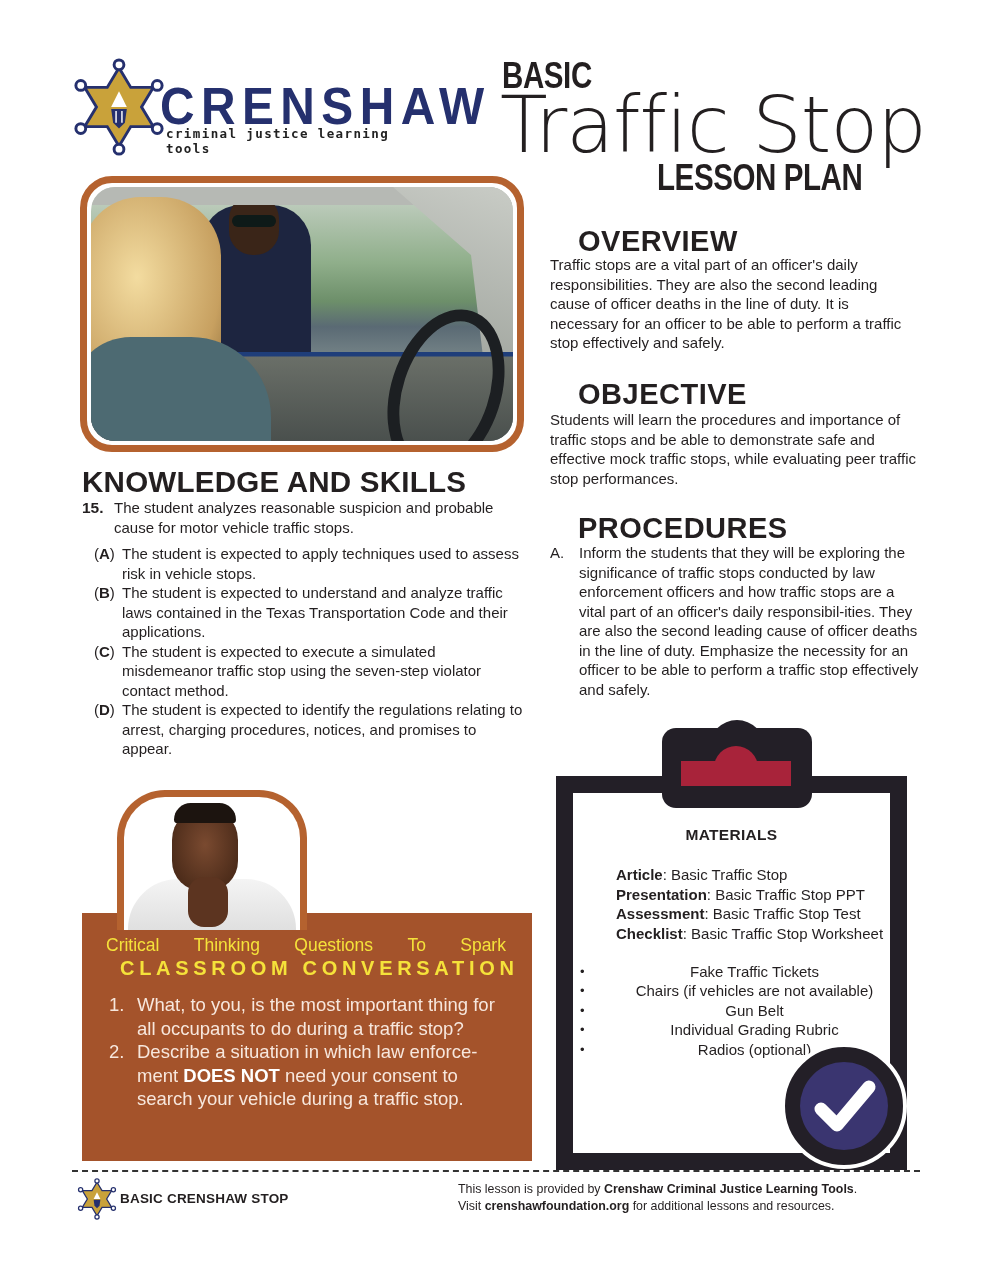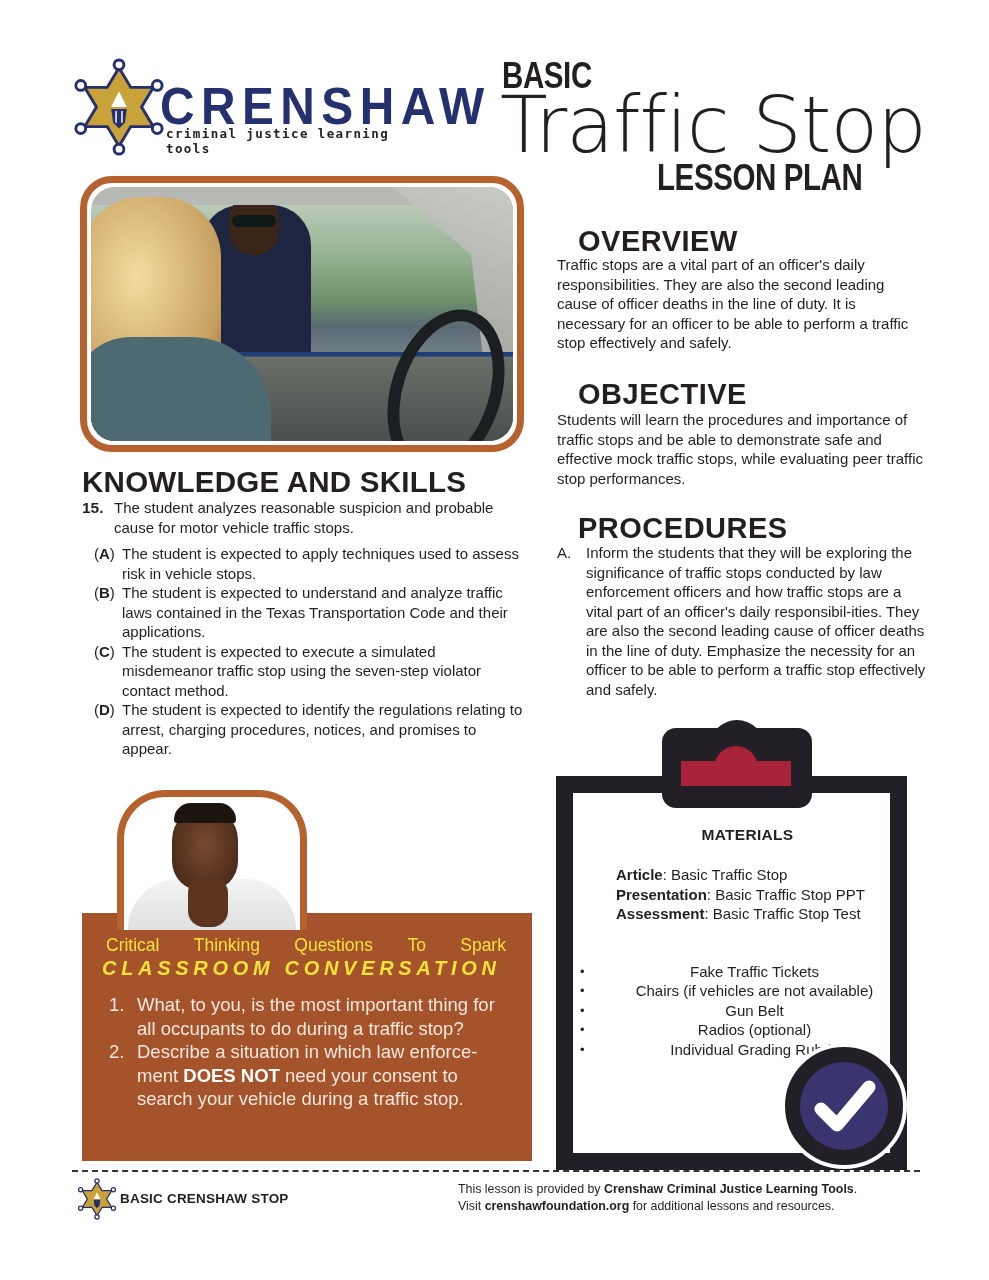--- a/index.html
+++ b/index.html
@@ -47,55 +47,55 @@
   #ks-lead .num { font-weight: bold; font-size: 15.5px; }
   #ks-lead .txt { display: block; padding-left: 32px; text-indent: -0px; margin-top: -19.5px; }
   #ks-list { left: 94px; top: 544px; width: 430px; list-style: none; }
   #ks-list li { position: relative; padding-left: 28px; font-size: 15px; line-height: 19.5px; color: #231f20; margin-bottom: 0; }
   #ks-list li .lbl { position: absolute; left: 0; top: 0; }
   #ks-list li .lbl b { font-weight: bold; }
 
   
   .sec-title { font-family: "Liberation Sans", sans-serif; font-weight: bold; font-size: 29px; color: #231f20; line-height: 1;
     letter-spacing: 0.5px; margin-left: 28px; }
-  .sec-body { font-size: 15px; line-height: 19.5px; color: #231f20; width: 370px; margin-left: 7px; }
+  .sec-body { font-size: 15px; line-height: 19.5px; color: #231f20; width: 370px; }
   #ov-title { left: 550px; top: 227px; }
   #ov-body { left: 550px; top: 255px; }
   #ob-title { left: 550px; top: 380px; }
   #ob-body { left: 550px; top: 410px; }
   #pr-title { left: 550px; top: 514px; }
   #pr-body { left: 550px; top: 543px; width: 370px; }
   #pr-body .item { position: relative; padding-left: 29px; }
   #pr-body .item .lbl { position: absolute; left: 0; top: 0; }
 
   
   #ct-arch { left: 117px; top: 790px; width: 190px; height: 140px; border: 7px solid #b5622f; border-bottom: none;
     border-radius: 48px 48px 0 0; background: #ffffff; overflow: hidden; }
   .man-head { position: absolute; left: 48px; top: 10px; width: 66px; height: 84px; background: radial-gradient(ellipse at 50% 45%, #7a4a30, #4d2c1a 75%); border-radius: 33px 33px 30px 30px; }
   .man-hair { position: absolute; left: 50px; top: 6px; width: 62px; height: 20px; background: #1c140f; border-radius: 30px 30px 6px 6px; }
   .man-shirt { position: absolute; left: 4px; top: 82px; width: 168px; height: 60px; background: linear-gradient(180deg,#f4f4f4,#dcdcdc); border-radius: 50px 50px 0 0; }
   .man-hand { position: absolute; left: 64px; top: 80px; width: 40px; height: 50px; background: #5c3420; border-radius: 16px; }
   #ct-box { left: 82px; top: 913px; width: 450px; height: 248px; background: #a4532b; }
   #ct-head1 { position: absolute; left: 24px; top: 22px; width: 400px; display: flex; justify-content: space-between;
     color: #f5e23a; font-size: 17.5px; line-height: 20px; }
-  #ct-head2 { position: absolute; left: 20px; top: 44px; width: 402px; color: #f5e23a; font-family: "Liberation Sans", sans-serif;
-    font-weight: 900; font-weight: bold; font-size: 20px; letter-spacing: 4.7px; line-height: 22px; white-space: nowrap; font-style: italic; }
+  #ct-head2 { position: absolute; left: 38px; top: 44px; width: 402px; color: #f5e23a; font-family: "Liberation Sans", sans-serif;
+    font-weight: 900; font-weight: bold; font-size: 20px; letter-spacing: 4.7px; line-height: 22px; white-space: nowrap; }
   #ct-list { position: absolute; left: 27px; top: 80px; width: 400px; list-style: none; color: #f7e7dd; }
   #ct-list li { position: relative; padding-left: 28px; font-size: 18.5px; line-height: 23.5px; }
   #ct-list li .num { position: absolute; left: 0; top: 0; }
   #ct-list li b { font-weight: bold; color: #ffffff; }
 
   
   #clip-board { left: 556px; top: 776px; width: 351px; height: 392px; }
   .clip-frame { position: absolute; left: 0; top: 0; width: 351px; height: 394px; border: 17px solid #231f27; background: #fff; }
   .clip-top-outer { position: absolute; left: 106px; top: -48px; width: 150px; height: 80px; background: #231f27; border-radius: 14px; }
   .clip-top-dome { position: absolute; left: 153px; top: -56px; width: 56px; height: 60px; background: #231f27; border-radius: 28px 28px 0 0; }
   .clip-red-bar { position: absolute; left: 125px; top: -15px; width: 110px; height: 25px; background: #a8233a; }
   .clip-red-dome { position: absolute; left: 158px; top: -30px; width: 44px; height: 30px; background: #a8233a; border-radius: 22px 22px 0 0; }
-  #mat-title { position: absolute; left: 16px; width: 351px; top: 50px; text-align: center; font-weight: bold; font-size: 15.5px; letter-spacing: 0.3px; color: #231f20; }
+  #mat-title { position: absolute; left: 0; width: 351px; top: 50px; text-align: center; font-weight: bold; font-size: 15.5px; letter-spacing: 0.3px; color: #231f20; }
   #mat-refs { position: absolute; left: 24px; top: 89px; width: 320px; font-size: 15px; line-height: 19.5px; color: #231f20; margin-left: 36px; }
   #mat-refs .row b { font-weight: bold; }
   #mat-list { position: absolute; left: 24px; top: 186px; width: 320px; list-style: none; font-size: 15px; line-height: 19.4px; color: #231f20; }
   #mat-list li { position: relative; padding-left: 29px; text-align: center; }
   #mat-list li::before { content: "•"; position: absolute; left: 0; top: 0; font-size: 13px; }
   #check-badge { left: 781px; top: 1043px; width: 126px; height: 126px; border-radius: 50%; background: #231f27; border: 4px solid #ffffff; }
   #check-badge .inner { position: absolute; left: 15px; top: 15px; width: 88px; height: 88px; border-radius: 50%; background: #3a3570; }
   #check-badge svg { position: absolute; left: 22px; top: 24px; }
 
   
@@ -223,27 +223,28 @@
   <div class="clip-frame"></div>
   <div class="clip-top-dome"></div>
   <div class="clip-top-outer"></div>
   <div class="clip-red-dome"></div>
   <div class="clip-red-bar"></div>
   <div id="mat-title">MATERIALS</div>
   <div id="mat-refs">
     <div class="row"><b>Article</b><span>: Basic Traffic Stop</span></div>
     <div class="row"><b>Presentation</b><span>: Basic Traffic Stop PPT</span></div>
     <div class="row"><b>Assessment</b><span>: Basic Traffic Stop Test</span></div>
+    <div class="row"><b>Checklist</b><span>: Basic Traffic Stop Worksheet</span></div>
   </div>
   <ul id="mat-list">
     <li>Fake Traffic Tickets</li>
     <li>Chairs (if vehicles are not available)</li>
     <li>Gun Belt</li>
+    <li>Individual Grading Rubric</li>
     <li>Radios (optional)</li>
-    <li>Individual Grading Rubric</li>
   </ul>
 </div>
 <div id="check-badge" class="abs">
   <div class="inner"></div>
   <svg width="76" height="70" viewBox="0 0 76 70">
     <polyline points="14,38 30,54 62,16" fill="none" stroke="#ffffff" stroke-width="13" stroke-linecap="round" stroke-linejoin="round"></polyline>
   </svg>
 </div>
 
 <div id="footer-line" class="abs"></div>

